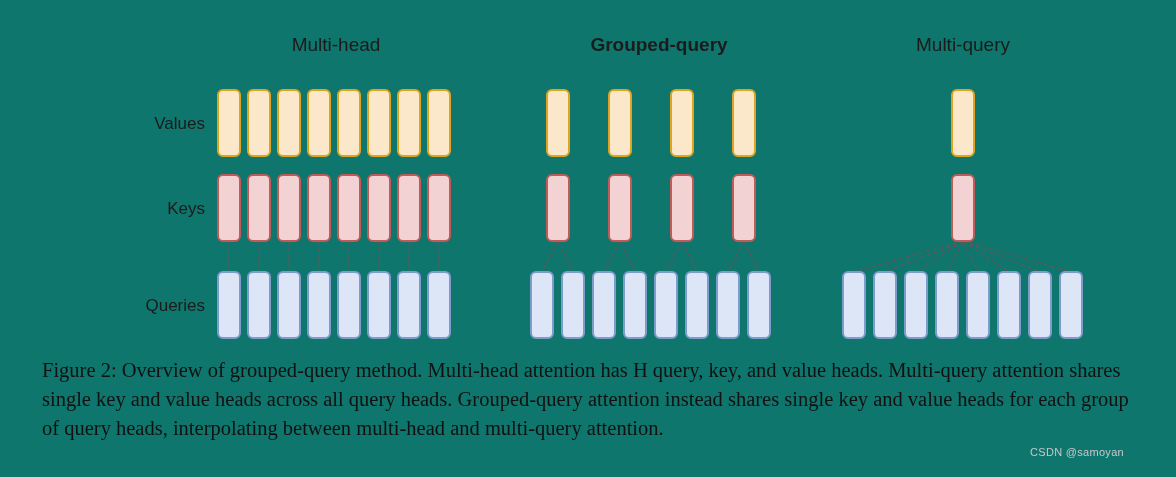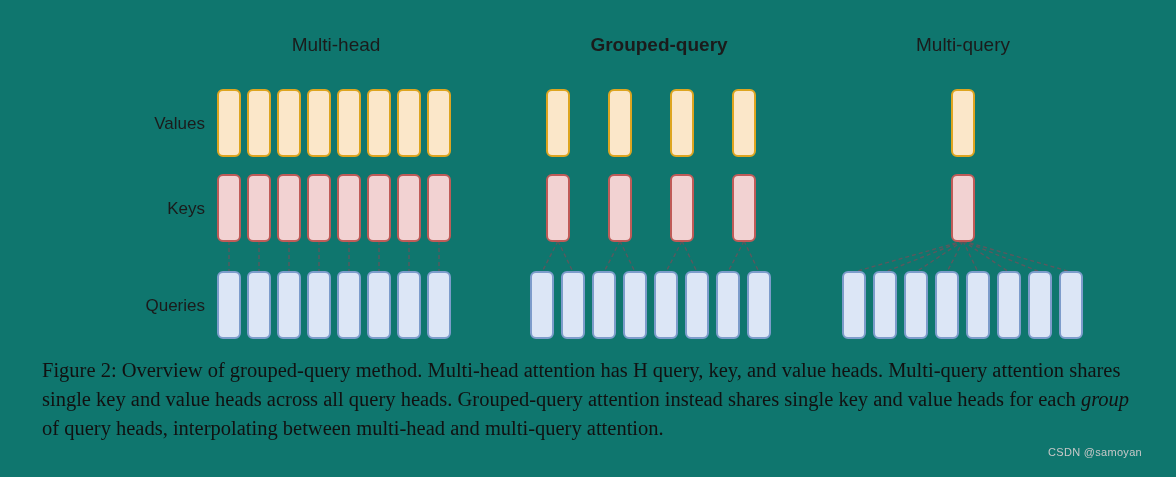--- a/index.html
+++ b/index.html
@@ -55,25 +55,24 @@
     left: 42px;
     top: 356px;
     width: 1096px;
     font-family: "Liberation Serif", serif;
     font-size: 20.5px;
     line-height: 1.42;
     color: #111111;
     text-align: left;
   }
   #caption .italic-term {
-    font-style: italic;
   }
   #watermark {
     position: absolute;
-    right: 34px;
+    right: 52px;
     top: 446px;
     font-family: "Liberation Sans", sans-serif;
     font-size: 11px;
     color: #c8c8c8;
     letter-spacing: 0.3px;
     user-select: none;
   }
 </style>
 </head>
 <body>

